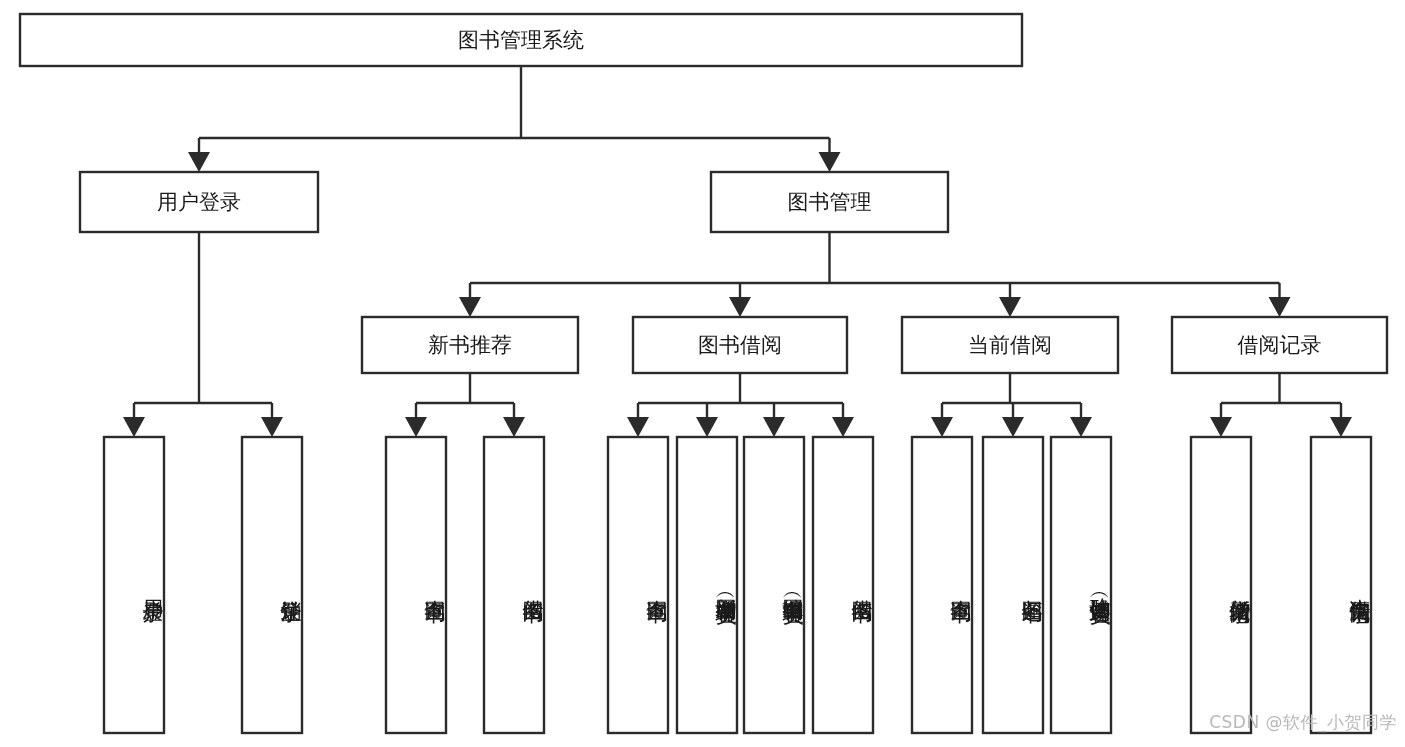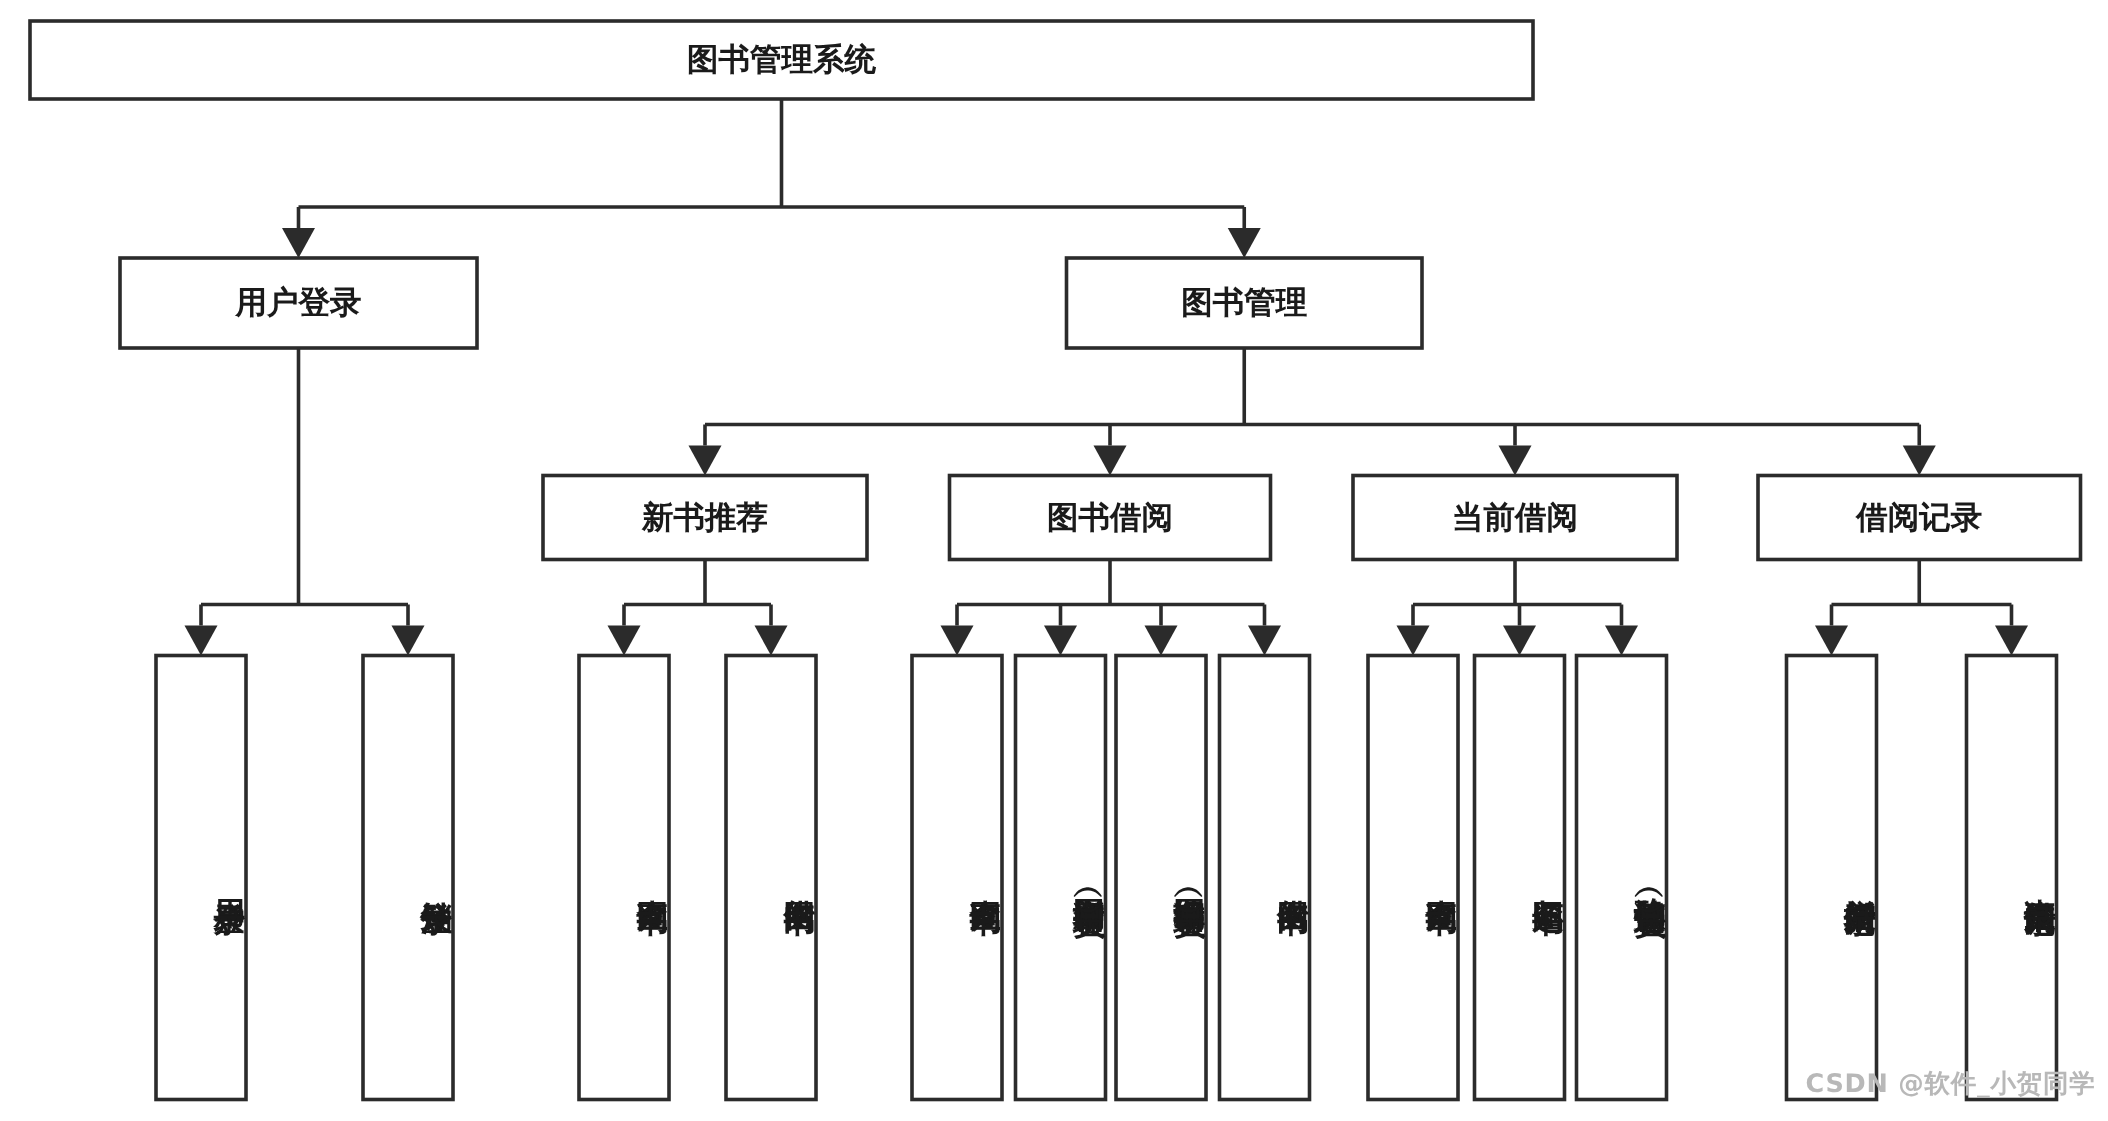--- a/index.html
+++ b/index.html
@@ -12,21 +12,20 @@
     width: 1405px;
     height: 747px;
     font-family: "DejaVu Sans", "Liberation Sans", sans-serif;
     overflow: hidden;
     position: relative;
   }
   #diagram-root {
     position: relative;
     width: 1405px;
     height: 738px;
-    font-weight: bold;
   }
   svg#tree-svg {
     position: absolute;
     left: 0;
     top: 0;
     width: 1405px;
     height: 747px;
     display: block;
   }
   .node-box {

